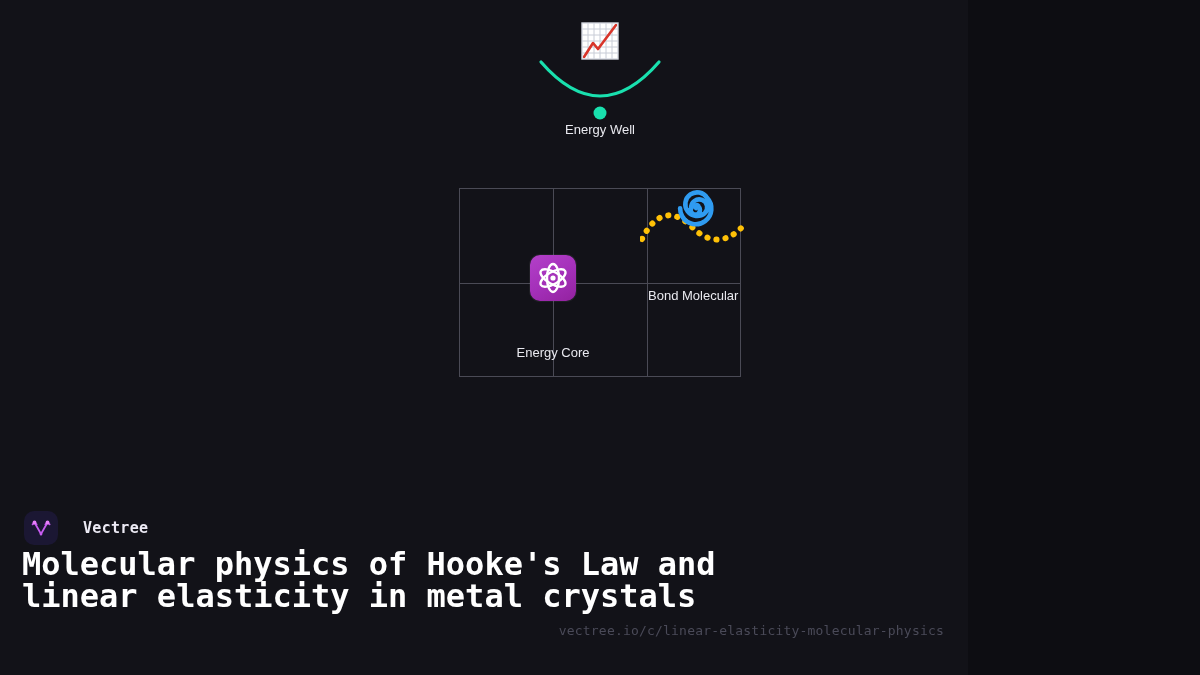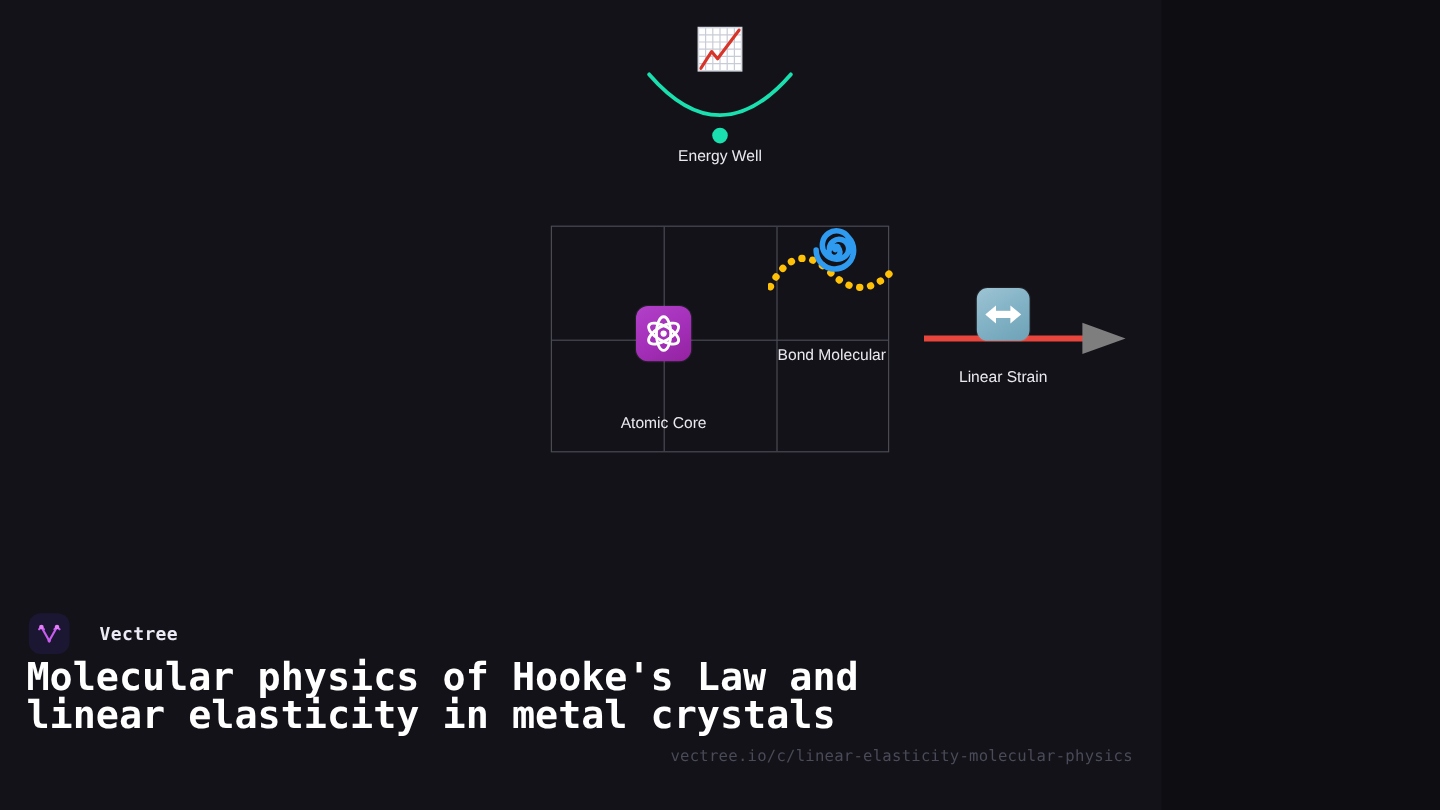--- a/index.html
+++ b/index.html
@@ -290,41 +290,23 @@
     <div id="atomic-core-icon">
       <svg width="34" height="34" viewBox="0 0 34 34" aria-hidden="true">
         <g fill="none" stroke="#ffffff" stroke-width="2.4">
           <ellipse cx="17" cy="17" rx="6" ry="14"></ellipse>
           <ellipse cx="17" cy="17" rx="6" ry="14" transform="rotate(60 17 17)"></ellipse>
           <ellipse cx="17" cy="17" rx="6" ry="14" transform="rotate(120 17 17)"></ellipse>
         </g>
         <circle cx="17" cy="17" r="2.6" fill="#ffffff"></circle>
       </svg>
     </div>
-    <div id="atomic-core-label">Atomic Core</div>
-  </div>
-
-  <div class="node" id="linear-strain-group">
-    <svg id="linear-strain-arrow" viewBox="0 0 186 32">
-      <line x1="8" y1="16" x2="142" y2="16" stroke="#e8463c" stroke-width="5"></line>
-      <polygon points="140,3 176,16 140,29" fill="#7e7e7e"></polygon>
-    </svg>
-
-    <div id="linear-strain-icon">
-      <svg width="30" height="22" viewBox="0 0 30 22" aria-hidden="true">
-        <g fill="#ffffff">
-          <rect x="6" y="8" width="18" height="6"></rect>
-          <polygon points="0,11 9,3.5 9,18.5"></polygon>
-          <polygon points="30,11 21,3.5 21,18.5"></polygon>
-        </g>
-      </svg>
-    </div>
-
-    <div id="linear-strain-label">Linear Strain</div>
-  </div>
+    <div id="atomic-core-label">Energy Core</div>
+  </div>
+
 
   <div class="node" id="footer-brand">
     <div id="brand-logo-mark">
       <svg width="22" height="22" viewBox="0 0 22 22" aria-hidden="true">
         <g stroke="#c85cf0" stroke-width="1.8" fill="none" stroke-linecap="round">
           <path d="M4.5 5.5 L11 17 L17.5 5.5"></path>
           <path d="M4.5 5.5 L2.6 7.4 M4.5 5.5 L6.6 7.4"></path>
           <path d="M17.5 5.5 L15.4 7.4 M17.5 5.5 L19.6 7.4"></path>
         </g>
         <circle cx="4.5" cy="5.5" r="1.9" fill="#e77ffb"></circle>

